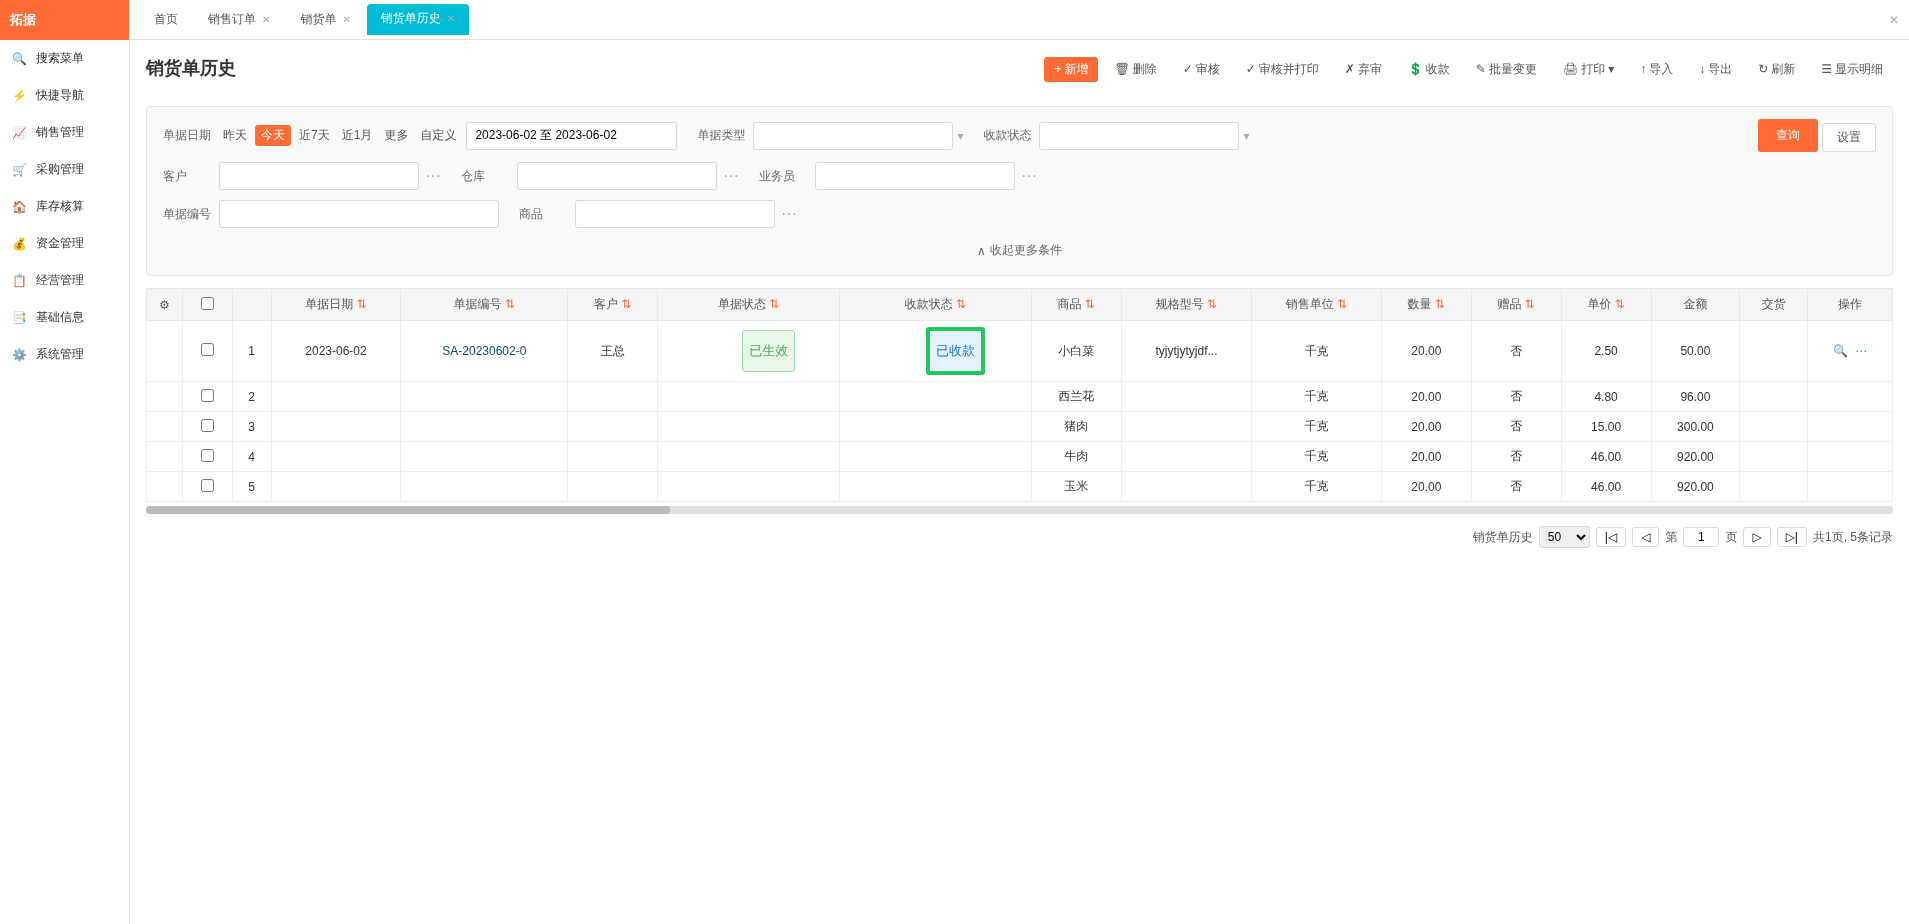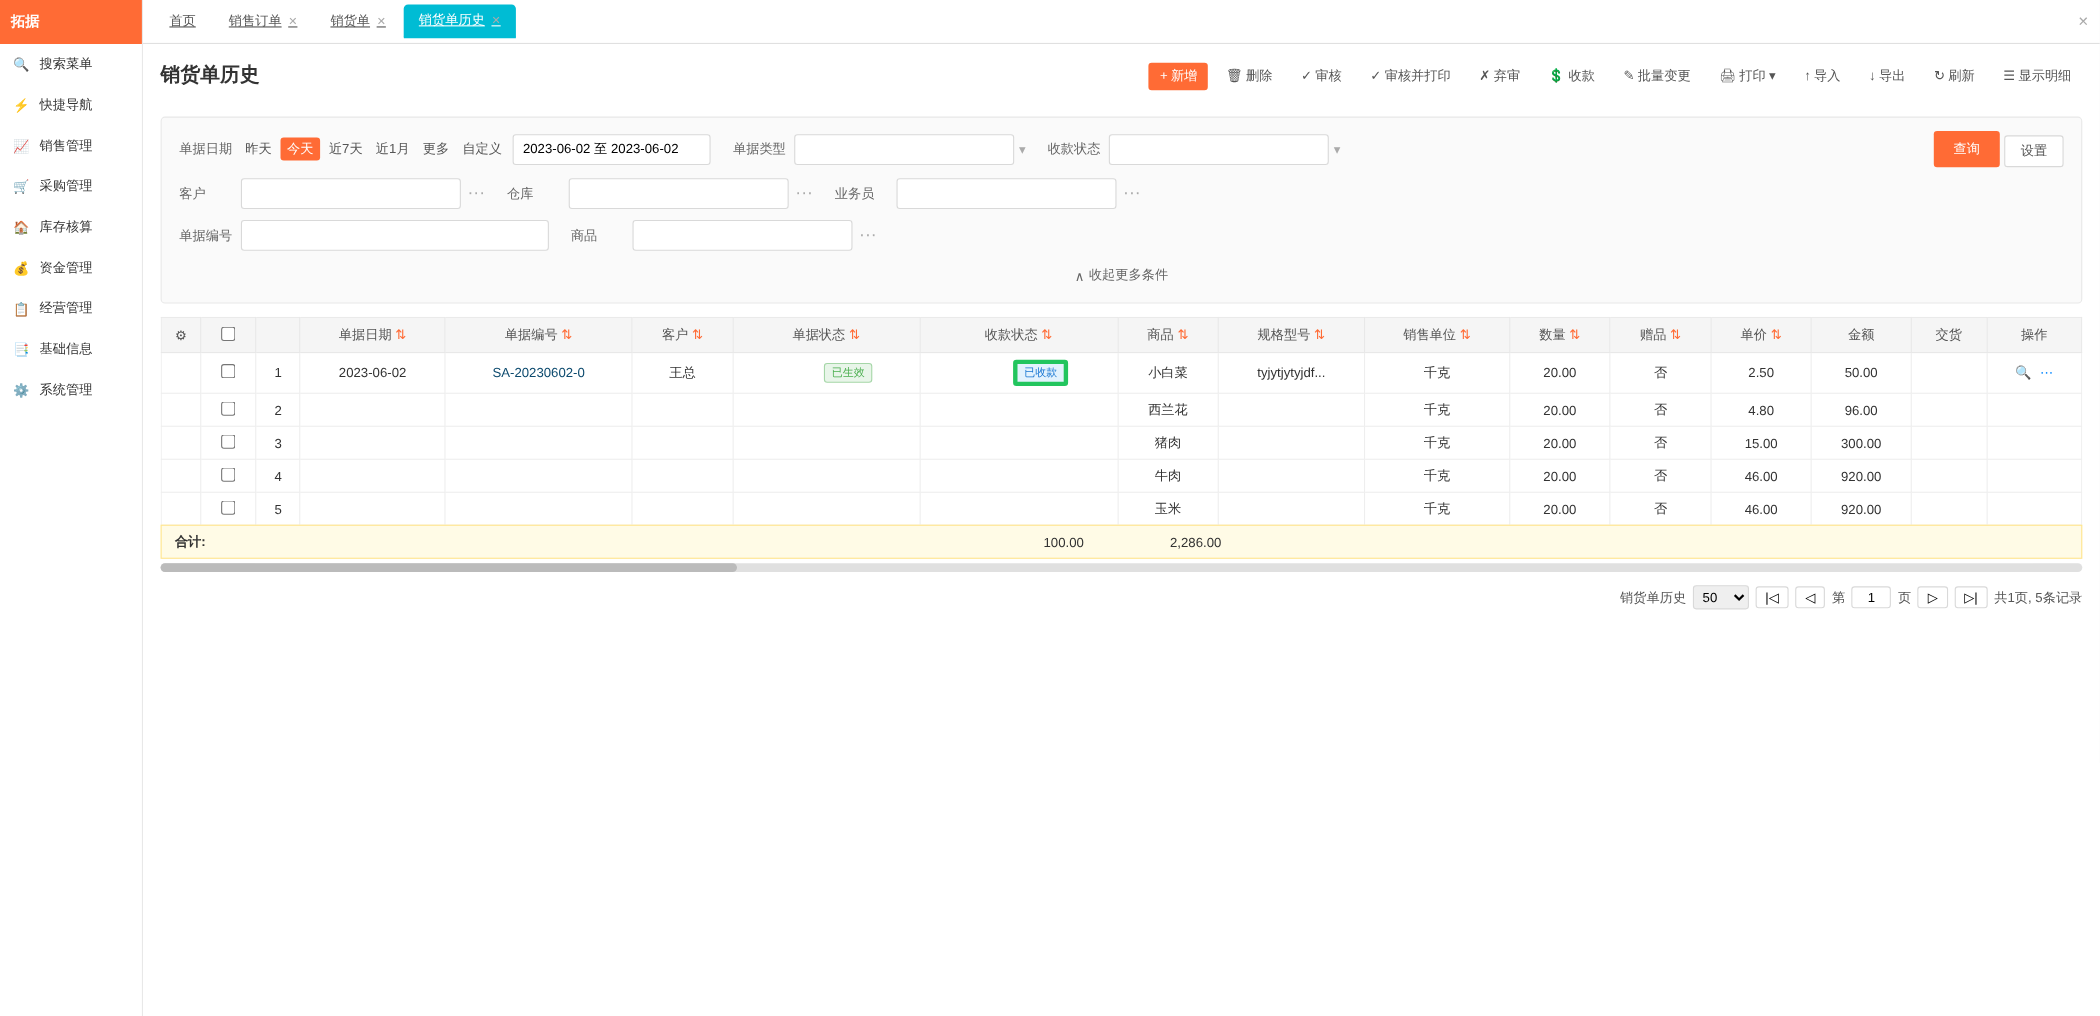--- a/index.html
+++ b/index.html
@@ -9,21 +9,21 @@
     .sidebar { width: 130px; background: #fff; border-right: 1px solid #e8e8e8; display: flex; flex-direction: column; height: 100%; }
     .sidebar-logo { background: #ff6b35; height: 40px; display: flex; align-items: center; padding: 0 10px; color: #fff; font-size: 13px; font-weight: bold; }
     .sidebar-item { display: flex; align-items: center; padding: 10px 12px; cursor: pointer; color: #333; font-size: 12px; gap: 8px; }
     .sidebar-item .icon { width: 16px; height: 16px; display: inline-flex; align-items: center; justify-content: center; color: #ff6b35; }
 
     
     .main { flex: 1; display: flex; flex-direction: column; overflow: hidden; }
 
     
     .tabs-bar { background: #fff; border-bottom: 1px solid #e0e0e0; display: flex; align-items: center; height: 40px; padding: 0 10px; gap: 2px; }
-    .tab { padding: 6px 14px; font-size: 12px; cursor: pointer; border-radius: 4px 4px 0 0; color: #555; display: flex; align-items: center; gap: 6px; text-decoration: underline; }
+    .tab { padding: 6px 14px; font-size: 12px; cursor: pointer; border-radius: 4px 4px 0 0; color: #555; display: flex; align-items: center; gap: 6px; }
     .tab .close-icon { font-size: 10px; color: #aaa; }
     .tabs-bar .spacer { flex: 1; }
     .tabs-bar .close-all { font-size: 12px; color: #aaa; cursor: pointer; }
 
     
     .page-content { flex: 1; overflow-y: auto; padding: 16px; background: #fff; }
 
     
     .page-title { font-size: 18px; font-weight: bold; color: #333; margin-bottom: 14px; }
 
@@ -50,21 +50,21 @@
 
     
     .query-btn { background: #ff6b35; color: #fff; border: none; border-radius: 3px; padding: 5px 18px; font-size: 12px; cursor: pointer; }
     .settings-btn { background: #fff; color: #555; border: 1px solid #d9d9d9; border-radius: 3px; padding: 5px 14px; font-size: 12px; cursor: pointer; margin-top: 4px; }
 
     
     .data-table { width: 100%; border-collapse: collapse; font-size: 12px; }
     .data-table th { background: #f5f5f5; border: 1px solid #e8e8e8; padding: 7px 8px; color: #555; font-weight: normal; white-space: nowrap; text-align: center; }
     .data-table td { border: 1px solid #eee; padding: 6px 8px; color: #333; text-align: center; }
     .data-table .settings-col { width: 36px; }
-    .badge { display: inline-block; padding: 1px 6px; border-radius: 3px; font-size: 10px; margin-left: 40px; }
+    .badge { display: inline-block; padding: 11px 6px; border-radius: 3px; font-size: 13px; margin-left: 40px; }
     .badge-active { background: #e8f5e9; color: #4caf50; border: 1px solid #a5d6a7; }
     .badge-paid { background: #e3f2fd; color: #1976d2; border: 4px solid #22c55e; }
 
     
     .table-summary { background: #fffbe6; border: 1px solid #ffe58f; padding: 6px 12px; display: flex; align-items: center; font-size: 12px; color: #333; margin-top: -1px; }
     .table-summary .label { font-weight: bold; }
     .summary-qty { margin-left: auto; min-width: 120px; text-align: center; }
     .summary-amount { min-width: 120px; text-align: center; }
 
     
@@ -212,21 +212,21 @@
         <div class="filter-item">
           <span class="filter-label">单据日期</span>
           <div class="date-range-btn">
             <span>昨天</span>
             <span class="active">今天</span>
             <span>近7天</span>
             <span>近1月</span>
             <span>更多</span>
             <span>自定义</span>
           </div>
-          <input type="text" class="date-input" value="2023-06-02 至 2023-06-02" style="width: 180px;">
+          <input type="text" class="date-input" value="2023-06-02 至 2023-06-02" style="width: 211px;">
         </div>
 
         <div class="filter-item">
           <span class="filter-label">单据类型</span>
           <div style="display:flex;align-items:center;gap:4px;">
             <input type="text" class="filter-input" style="min-width: 200px;">
             <span style="cursor:pointer;color:#aaa;">▾</span>
           </div>
         </div>
 
@@ -429,25 +429,20 @@
             <td>否</td>
             <td>46.00</td>
             <td>920.00</td>
             <td></td>
             <td></td>
           </tr>
         </tbody>
       </table>
     </div>
 
-    <div class="table-summary">
-      <span class="label">合计:</span>
-      <span class="summary-qty" style="margin-left: 720px;">100.00</span>
-      <span class="summary-amount">2,286.00</span>
-    </div>
 
     <div style="height:8px;background:#e0e0e0;border-radius:4px;margin:4px 0;">
       <div style="width:30%;height:100%;background:#bbb;border-radius:4px;"></div>
     </div>
 
     <div class="pagination">
       <span>销货单历史</span>
       <select>
         <option value="20">20</option>
         <option value="50" selected="">50</option>

